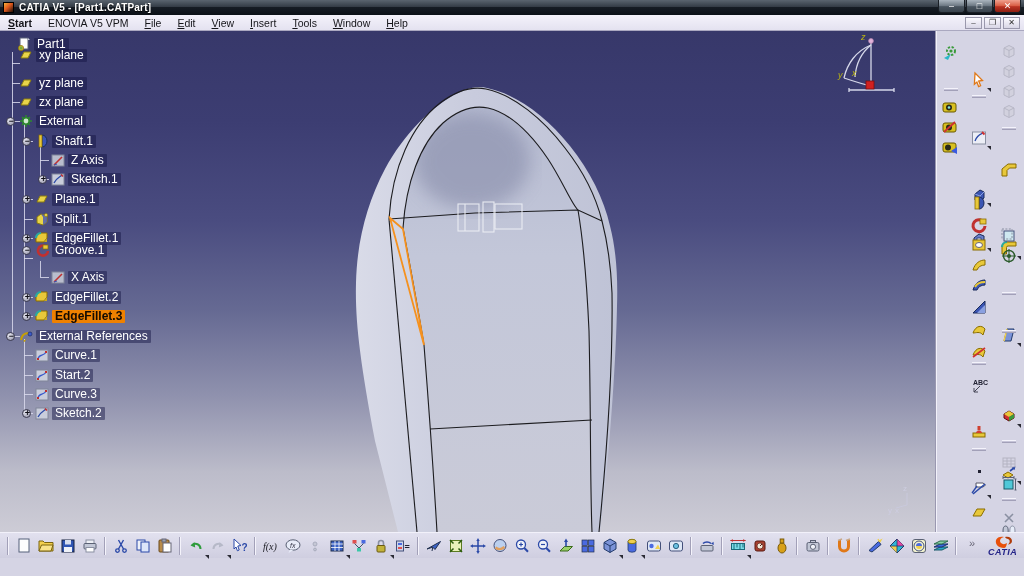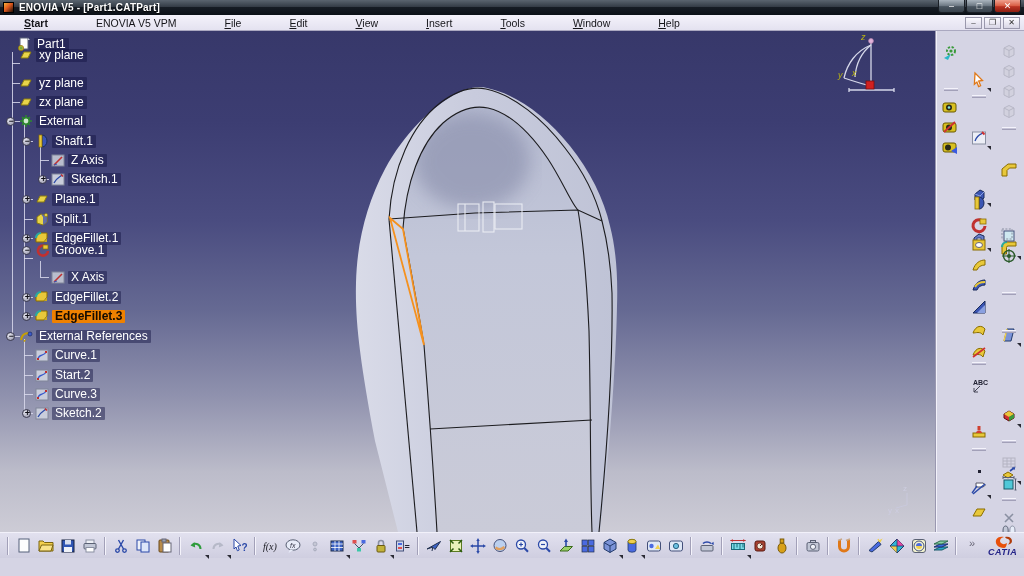--- a/index.html
+++ b/index.html
@@ -18,21 +18,21 @@
   .wbtn{width:27px;height:13px;border:1px solid #1a1f26;border-top:none;
     border-radius:0 0 3px 3px;display:flex;align-items:center;justify-content:center;
     color:#fff;font-size:9px;line-height:9px;
     background:linear-gradient(180deg,#aab4be 0%,#6b7681 50%,#49545f 55%,#39434d 100%)}
   .wbtn.close{background:linear-gradient(180deg,#f0a08e 0%,#d85b42 50%,#b93323 55%,#8f1f12 100%)}
 
   
   #menubar{position:absolute;left:0;top:15px;width:1024px;height:16px;
     background:linear-gradient(180deg,#f4f2fb,#e4e2f0);border-bottom:1px solid #aaa8c0;
     display:flex;align-items:center;font-size:10.5px;color:#15151a}
-  .menu-item{display:inline-block;padding:0 24px;height:16px;line-height:16px;cursor:default}
+  .menu-item{display:inline-block;padding:0 8px;height:16px;line-height:16px;cursor:default}
   .menu-item.ul::first-letter{text-decoration:underline}
   .menu-item.bold{font-weight:bold}
   #mdi-controls{position:absolute;right:4px;top:2px;display:flex;gap:2px}
   .mbtn{width:17px;height:12px;border:1px solid #9a98ac;background:linear-gradient(180deg,#fbfaff,#d8d6e6);
     font-size:8px;line-height:10px;text-align:center;color:#333}
 
   
   #viewport{position:absolute;left:0;top:31px;width:935px;height:501px;
     background:linear-gradient(180deg,#37386a 0%,#3c3d72 18%,#4a4c80 38%,#666a93 56%,#9092ae 73%,#bcbcca 88%,#cdccd6 100%)}
   #viewport svg{position:absolute;left:0;top:0}
@@ -81,21 +81,21 @@
   .sbtn{width:27px;height:14px;border:1px solid #9a98ac;background:linear-gradient(180deg,#fbfaff,#d8d6e6);
     margin-right:3px;display:flex;align-items:center;justify-content:center}
 </style>
 </head>
 <body>
 
 <div id="app">
 
   <div id="titlebar">
     <span id="title-icon"></span>
-    <span id="title-text">ENOVIA V5 - [Part1.CATPart]</span>
+    <span id="title-text">CATIA V5 - [Part1.CATPart]</span>
     <span id="win-controls">
       <span class="wbtn">–</span>
       <span class="wbtn">□</span>
       <span class="wbtn close">✕</span>
     </span>
   </div>
 
   <div id="menubar">
     <span class="menu-item ul bold">Start</span>
     <span class="menu-item">ENOVIA V5 VPM</span>

